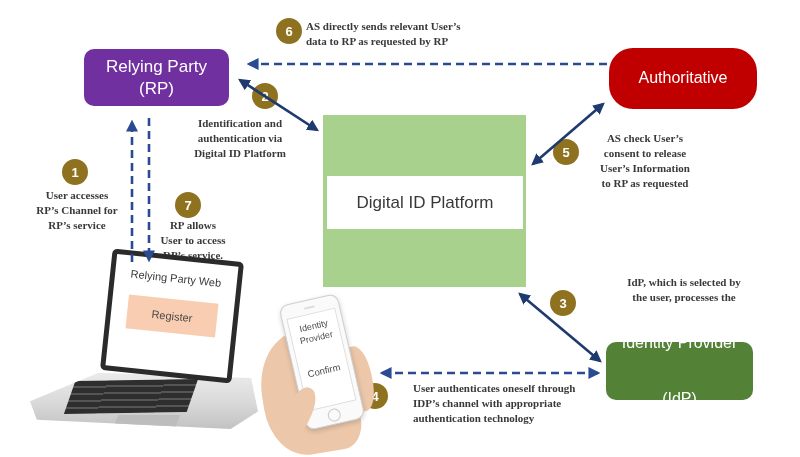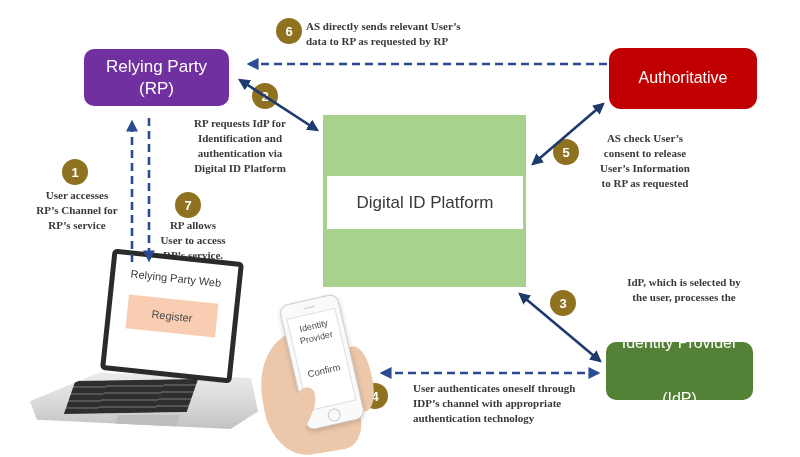--- a/index.html
+++ b/index.html
@@ -7,21 +7,21 @@
     --rp:#7030a0; --as:#c00000; --platform:#a9d18e; --idp:#538135;
     --note_text:#3b3838; --register_button:#f9cdb1; --skin:#ecc7a9;
   }
   html,body{margin:0;padding:0;background:#fff;}
   .stage{position:relative;width:800px;height:457px;background:#fff;overflow:hidden;
          font-family:"Liberation Sans", sans-serif;}
   
   .node{position:absolute;color:#fff;display:flex;flex-direction:column;align-items:center;
         justify-content:center;text-align:center;line-height:1.28;font-weight:400;}
   .node-rp{left:84px;top:49px;width:145px;height:57px;background:var(--rp);border-radius:10px;font-size:17px;}
-  .node-as{left:609px;top:48px;width:148px;height:61px;background:var(--as);border-radius:12px;font-size:16px;}
+  .node-as{left:609px;top:48px;width:148px;height:61px;background:var(--as);border-radius:24px;font-size:16px;}
   .node-idp{left:606px;top:342px;width:147px;height:58px;background:var(--idp);border-radius:10px;font-size:16px;gap:36px;}
   .platform{position:absolute;left:323px;top:115px;width:203px;height:172px;background:var(--platform);}
   .platform-strip{position:absolute;left:4px;right:3px;top:61px;height:53px;background:#fff;
         display:flex;align-items:center;justify-content:center;font-size:17px;color:var(--note_text);}
   
   .badge{position:absolute;width:26px;height:26px;border-radius:50%;background:var(--badge);
          color:#fff;font-size:13px;font-weight:700;display:flex;align-items:center;justify-content:center;}
   .note{position:absolute;font-size:11px;font-weight:700;color:var(--note_text);line-height:15px;
         text-align:center;white-space:nowrap;font-family:Liberation Serif, serif;}
   .note.left{text-align:left;}
@@ -121,21 +121,20 @@
   <div class="badge" style="left:553px;top:139px">5</div>
   <div class="badge" style="left:276px;top:18px">6</div>
   <div class="badge" style="left:175px;top:192px">7</div>
 
   <div class="note" style="left:17px;top:188px;width:120px">
     <div>User accesses</div>
     <div>RP’s Channel for</div>
     <div>RP’s service</div>
   </div>
   <div class="note" style="left:175px;top:116px;width:130px">
-    <div>RP requests IdP for</div>
     <div>Identification and</div>
     <div>authentication via</div>
     <div>Digital ID Platform</div>
   </div>
   <div class="note" style="left:604px;top:275px;width:160px">
     <div>IdP,  which is selected by</div>
     <div>the user, processes the</div>
   </div>
   <div class="note left" style="left:413px;top:381px;width:210px">
     <div>User authenticates oneself through</div>

